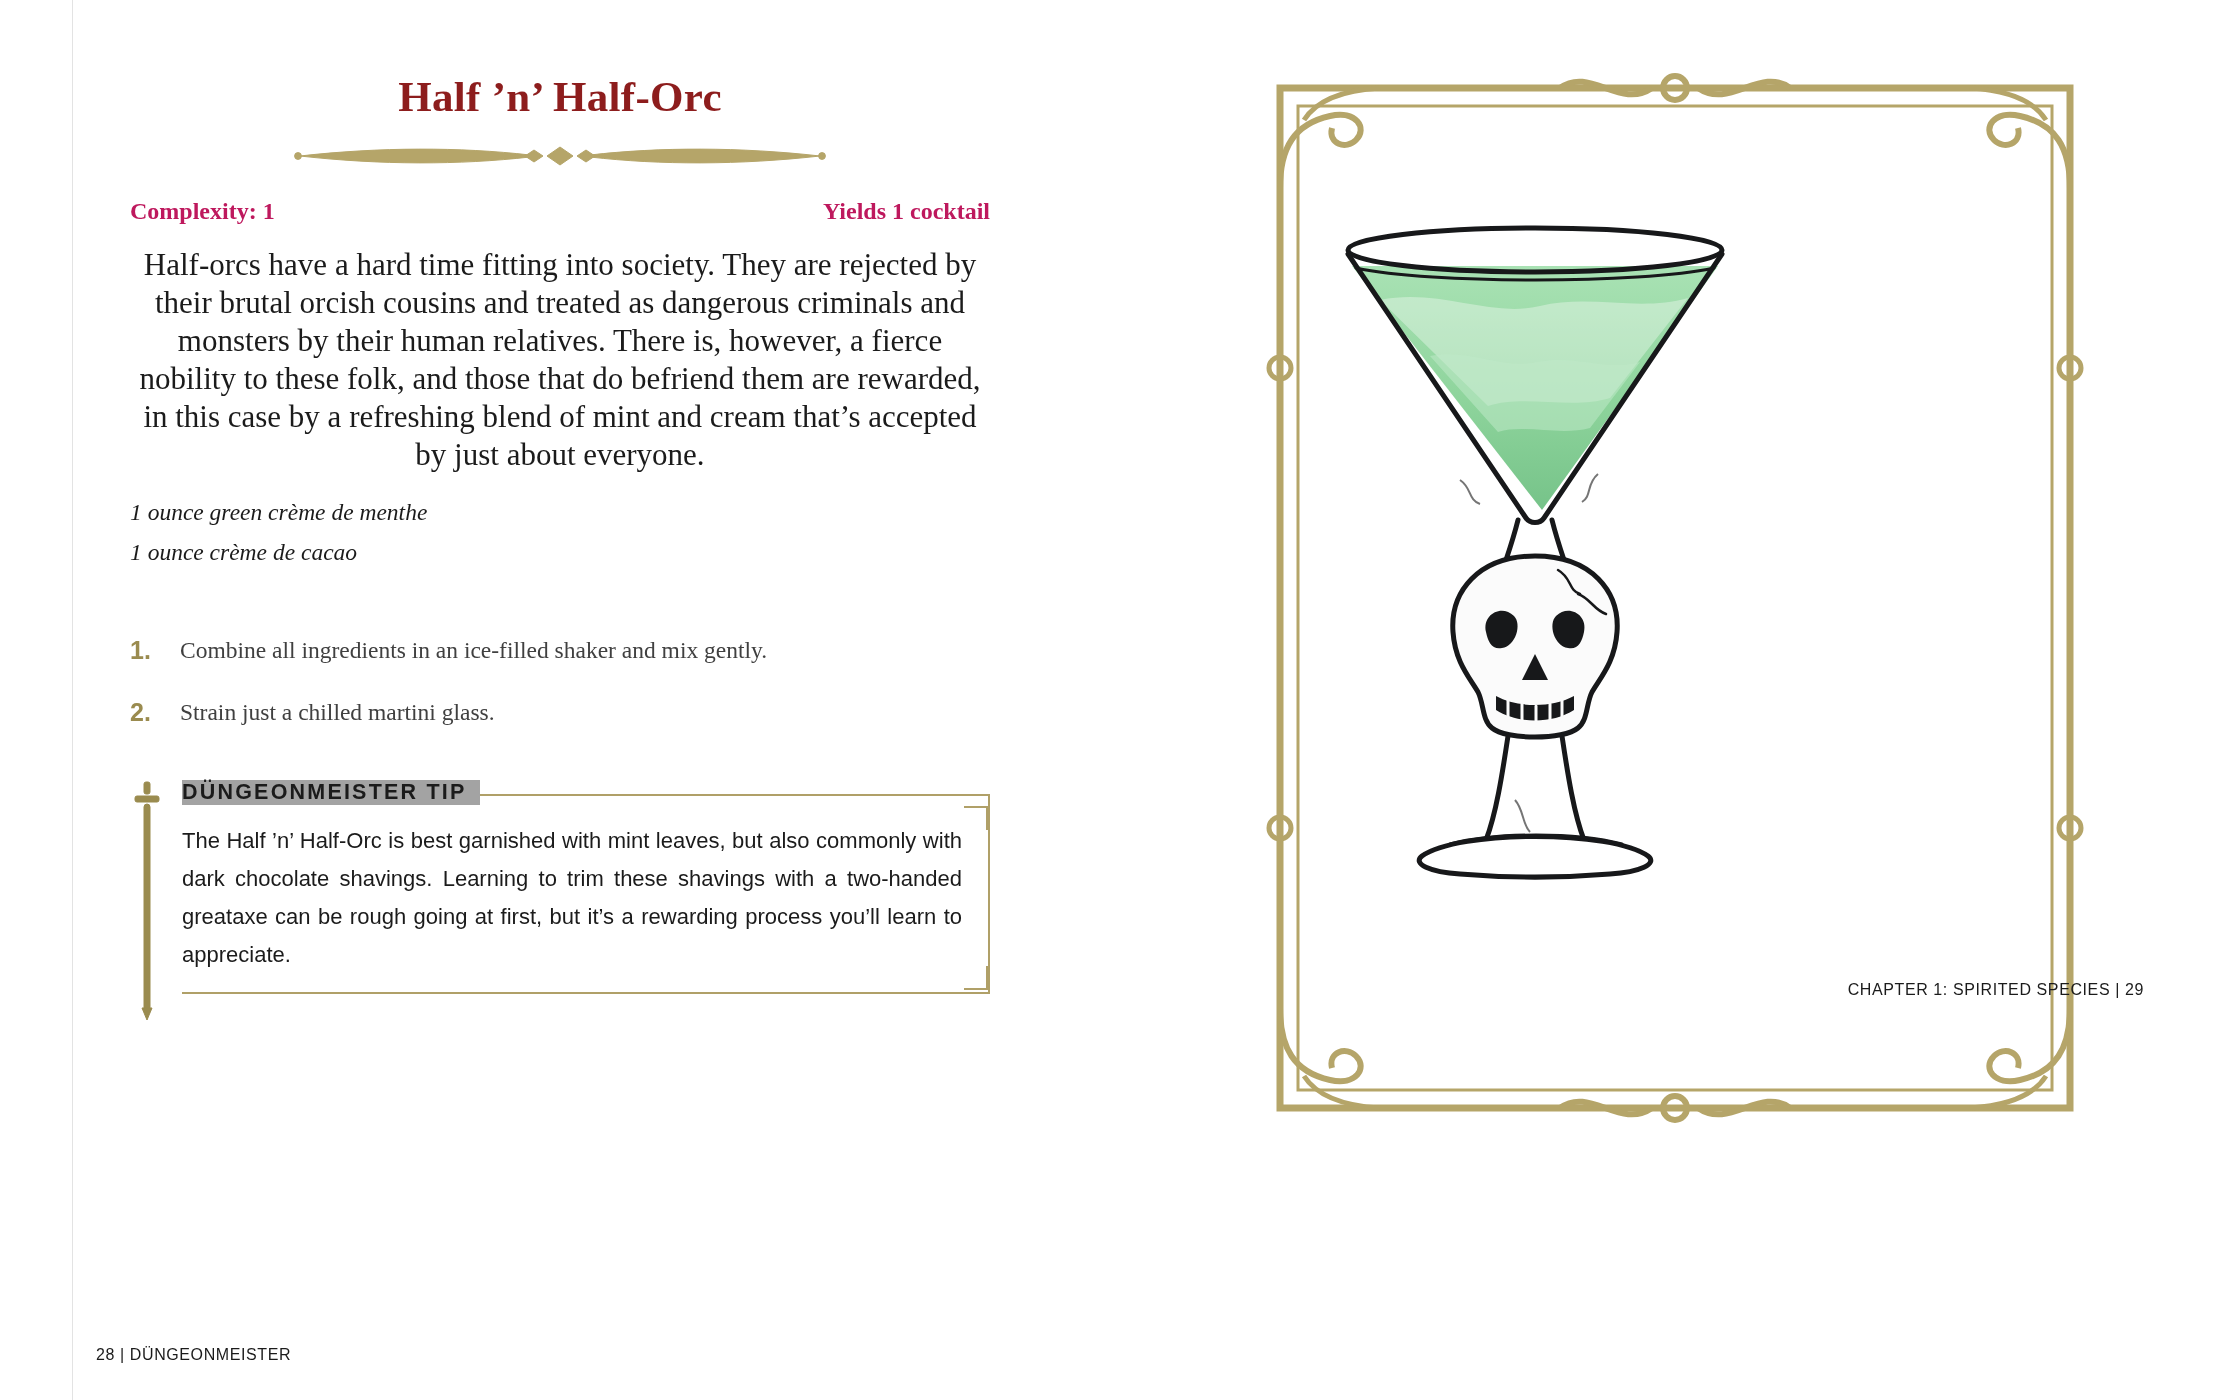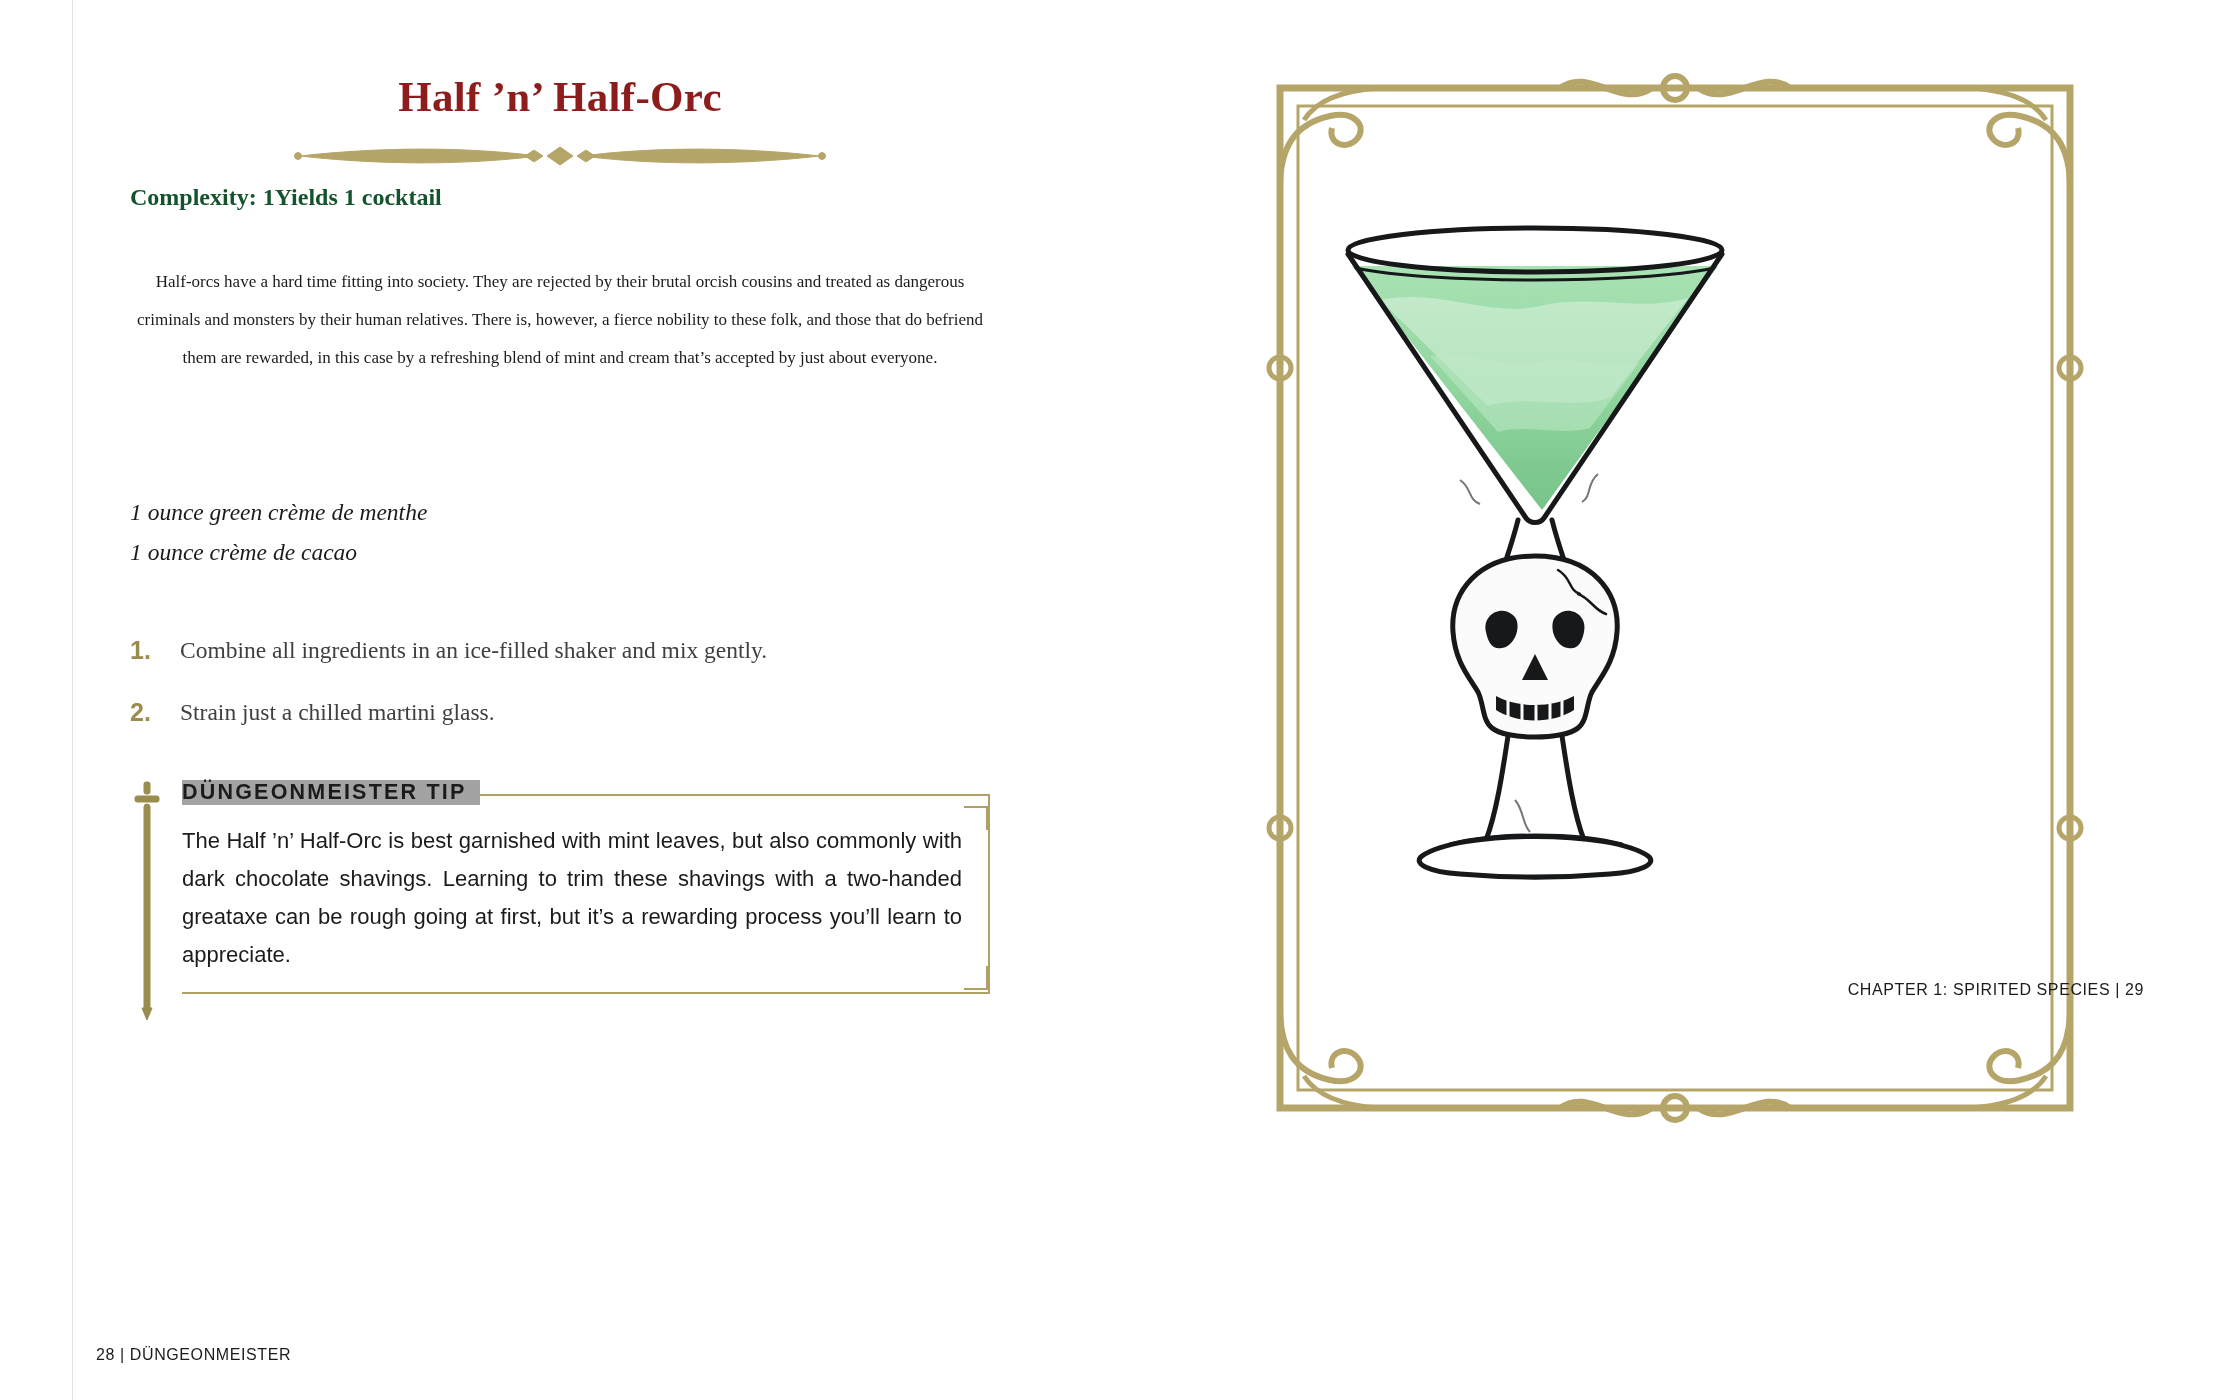--- a/index.html
+++ b/index.html
@@ -63,36 +63,37 @@
     position: absolute;
     left: 130px;
     top: 143px;
     width: 860px;
     height: 26px;
   }
 
   .meta-row {
     position: absolute;
     left: 130px;
-    top: 184px;
+    top: 198px;
     width: 860px;
     display: flex;
+    justify-content: space-between;
     font-family: "Liberation Serif", serif;
     font-weight: bold;
     font-size: 24px;
-    color: #14532d;
+    color: #be185d;
   }
 
   .intro {
     position: absolute;
     left: 130px;
-    top: 263px;
+    top: 246px;
     width: 860px;
     text-align: center;
-    font-size: 17px;
+    font-size: 31px;
     line-height: 38px;
     color: #1b1b1b;
   }
 
   .ingredients {
     position: absolute;
     left: 130px;
     top: 492px;
     width: 860px;
     font-style: italic;

